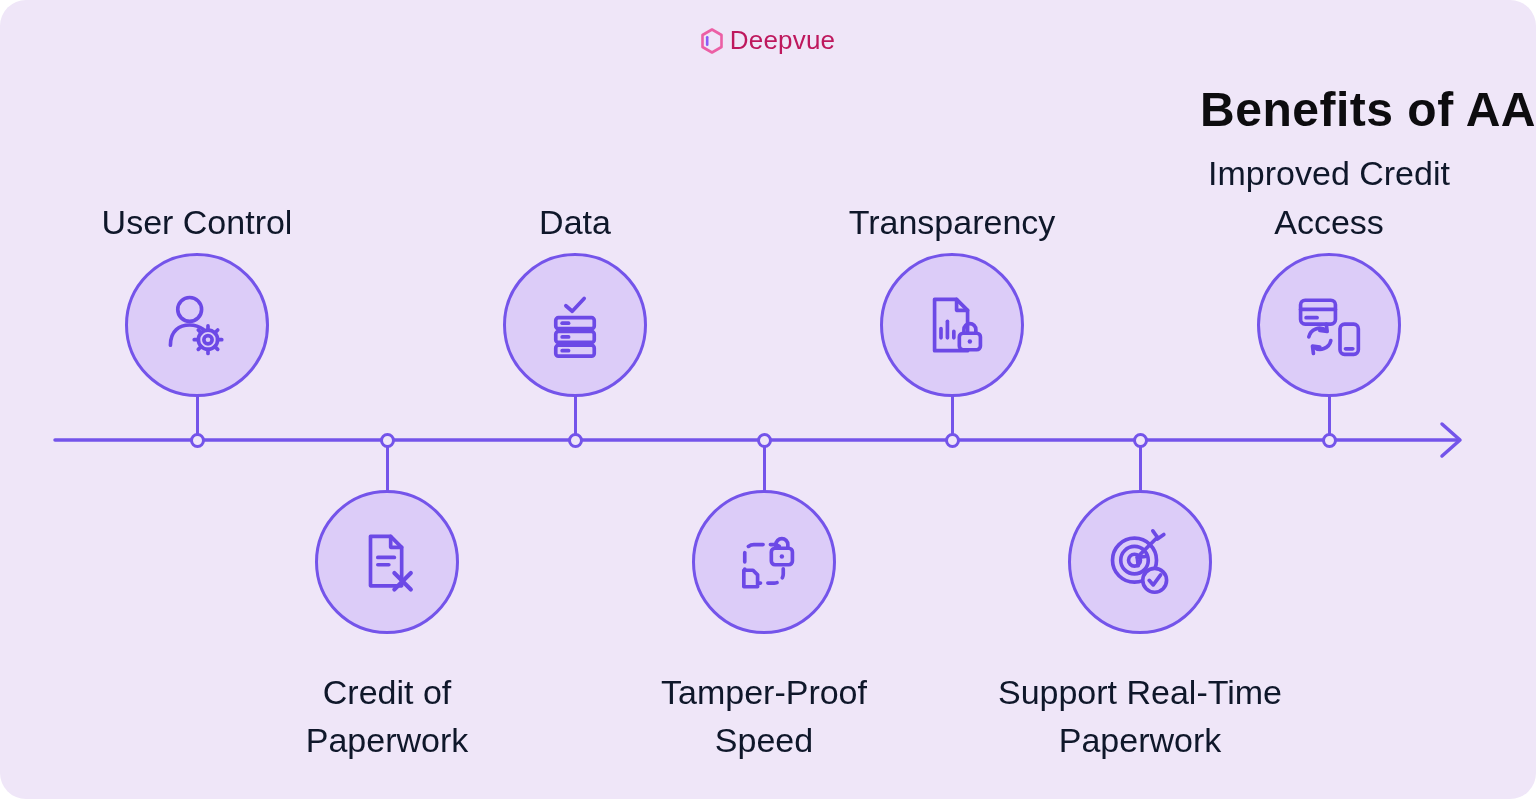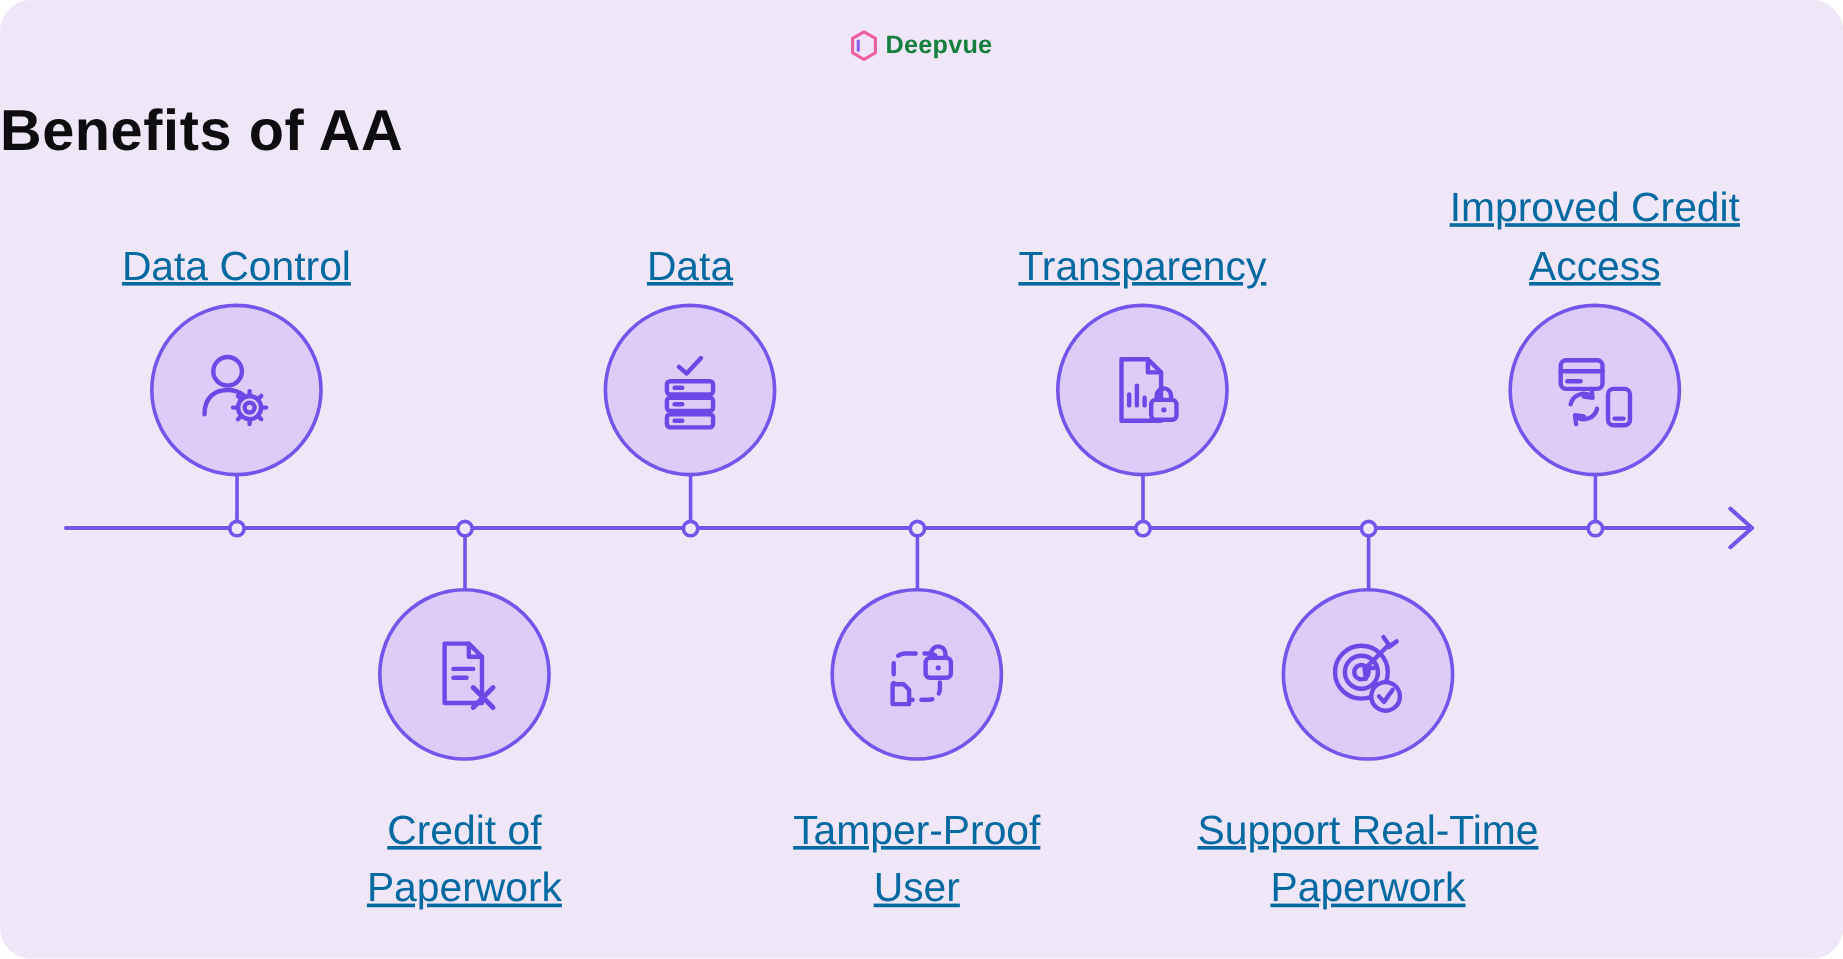--- a/index.html
+++ b/index.html
@@ -6,44 +6,44 @@
   html,body { background:#ffffff; }
   .canvas {
     position:relative; width:1536px; height:799px;
     background:#EFE6F8; border-radius:26px; overflow:hidden;
     font-family:"Liberation Sans", sans-serif;
   }
   .brand {
     position:absolute; top:25px; left:0; right:0;
     display:flex; justify-content:center; align-items:center; gap:7px;
   }
-  .logo-text { font-size:21px; font-weight:700; color:#15803d; letter-spacing:.2px; }
+  .logo-text { font-size:26px; font-weight:400; color:#be185d; letter-spacing:.2px; }
   .title {
-    position:absolute; top:82px; left:0; right:0; text-align:left;
+    position:absolute; top:82px; left:0; right:0; text-align:right;
     font-size:48px; font-weight:800; color:#0D0C0F; letter-spacing:.5px;
   }
   .axis { position:absolute; left:0; top:0; pointer-events:none; }
   .node { position:absolute; top:0; bottom:0; width:0; left:var(--x); }
   .stem { position:absolute; left:-1.5px; width:3px; background:#7454EA; }
   .node.top .stem { top:396px; height:46px; }
   .node.bottom .stem { top:440px; height:52px; }
   .dot {
     position:absolute; left:-7.5px; top:432.5px; width:15px; height:15px;
     border-radius:50%; background:#EFE6F8; border:3px solid #7454EA;
   }
   .circle {
     position:absolute; left:-72px; width:144px; height:144px; border-radius:50%;
     background:#DCCCF8; border:3px solid #7454EA;
     display:flex; align-items:center; justify-content:center;
   }
   .node.top .circle { top:253px; }
   .node.bottom .circle { top:490px; }
   .label {
     position:absolute; left:0; transform:translateX(-50%);
-    text-align:center; font-size:34px; color:#0369a1; line-height:1.42;text-decoration:underline;
+    text-align:center; font-size:34px; color:#0f172a; line-height:1.42;
   }
   .node.top .label { bottom:553px; }
   .node.bottom .label { top:668px; }
   .icon-svg { stroke:#6C49E6; stroke-width:4; fill:none; stroke-linecap:round; stroke-linejoin:round; }
   .fillpad { fill:#DCCCF8; }
 </style>
 </head>
 <body>
 
 <div class="canvas">
@@ -75,21 +75,21 @@
         <line x1="70.5" y1="64" x2="75" y2="64"></line>
         <line x1="67.4" y1="71.4" x2="70.6" y2="74.6"></line>
         <line x1="60" y1="74.5" x2="60" y2="79"></line>
         <line x1="52.6" y1="71.4" x2="49.4" y2="74.6"></line>
         <line x1="49.5" y1="64" x2="45" y2="64"></line>
         <line x1="52.6" y1="56.6" x2="49.4" y2="53.4"></line>
         <line x1="60" y1="53.5" x2="60" y2="49"></line>
         <line x1="67.4" y1="56.6" x2="70.6" y2="53.4"></line>
       </svg>
     </div>
-    <div class="label" style="width:340px">Data Control</div>
+    <div class="label" style="width:340px">User Control</div>
   </div>
 
   <div class="node bottom" style="--x:387px">
     <div class="stem"></div>
     <div class="dot"></div>
     <div class="circle">
       <svg class="icon-svg" width="88" height="88" viewBox="0 0 96 96">
         <path d="M30 20 h22 l12 12 v42 h-34 z"></path>
         <path d="M52 20 v12 h12"></path>
         <line x1="38" y1="43" x2="56" y2="43"></line>
@@ -123,21 +123,21 @@
     <div class="dot"></div>
     <div class="circle">
       <svg class="icon-svg" width="88" height="88" viewBox="0 0 96 96">
         <rect x="27" y="29" width="42" height="42" rx="10" stroke-dasharray="10 8"></rect>
         <path class="fillpad" d="M26 57 h10 l5 5 v13 h-15 z"></path>
         <path d="M61 33 v-4 a6.5 6.5 0 0 1 13 0 v4"></path>
         <rect class="fillpad" x="56" y="33" width="23" height="18" rx="4"></rect>
         <circle cx="67.5" cy="42" r="2.4" fill="#6C49E6" stroke="none"></circle>
       </svg>
     </div>
-    <div class="label" style="width:250px">Tamper-Proof User</div>
+    <div class="label" style="width:250px">Tamper-Proof Speed</div>
   </div>
 
   <div class="node top" style="--x:952px">
     <div class="stem"></div>
     <div class="dot"></div>
     <div class="circle">
       <svg class="icon-svg" width="88" height="88" viewBox="0 0 96 96">
         <path d="M29 20 h24 l12 12 v44 h-36 z"></path>
         <path d="M53 20 v12 h12"></path>
         <line x1="36" y1="62" x2="36" y2="52"></line>

